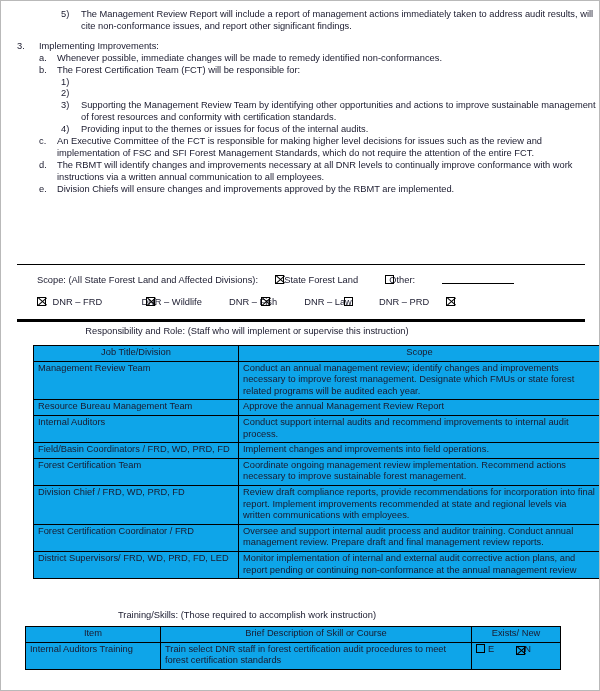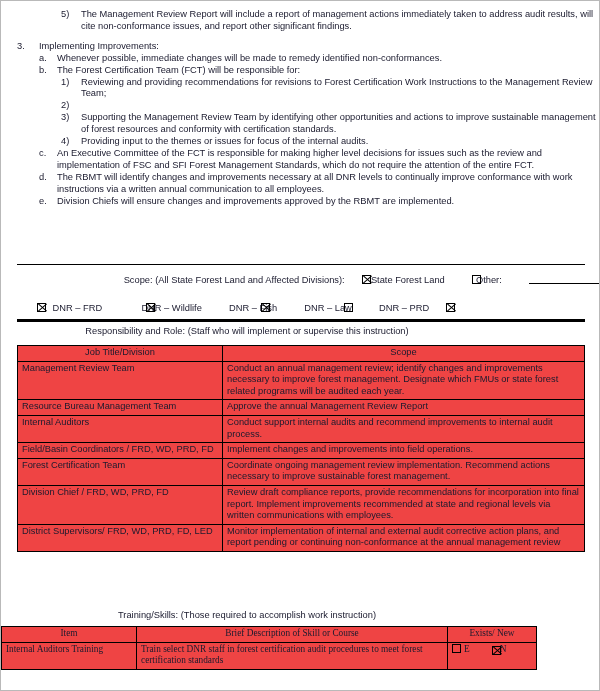--- a/index.html
+++ b/index.html
@@ -76,25 +76,24 @@
     position: absolute;
     left: 0;
     top: 272px;
     width: 600px;
     font-size: 9.3px;
     line-height: 14px;
   }
   .scope-line1 {
     padding-left: 36px;
     white-space: nowrap;
-    text-align: right;
   }
   .scope-line2 {
     padding-left: 36px;
-    margin-top: 14px;
+    margin-top: 8px;
     white-space: nowrap;
   }
   .cb {
     display: inline-block;
     width: 9px;
     height: 9px;
     border: 1px solid #000;
     box-sizing: border-box;
     position: relative;
     vertical-align: -1px;
@@ -137,35 +136,36 @@
     width: 492px;
     text-align: center;
     font-size: 9.3px;
   }
 
   
   table.grid {
     position: absolute;
     border-collapse: collapse;
     font-size: 9.3px;
-    background: #ef4444;
+    background: #0ea5e9;
+    margin-left: 16px;
   }
   table.grid td, table.grid th {
     border: 1px solid #000;
     padding: 1px 4px 2px 4px;
     vertical-align: top;
     font-weight: normal;
     line-height: 11.6px;
   }
   table.grid th { text-align: center; }
 
   #resp-table { left: 16px; top: 344px; width: 568px; }
   #resp-table td.c1, #resp-table th.c1 { width: 196px; }
 
-  #train-table { left: 0; top: 625px; width: 536px; font-family: Liberation Serif, serif; }
+  #train-table { left: 8px; top: 625px; width: 536px; }
   #train-table td.t1, #train-table th.t1 { width: 126px; }
   #train-table td.t3, #train-table th.t3 { width: 80px; }
   .en-cell { white-space: nowrap; }
   .en-cell .cb { margin-right: 3px; }
   .en-gap { display: inline-block; width: 22px; }
 </style>
 </head>
 <body>
 
 <div id="page">
@@ -183,21 +183,20 @@
       <div class="row lvl-alpha">
         <span class="marker">a.</span>
         <span class="txt">Whenever possible, immediate changes will be made to remedy identified non-conformances.</span>
       </div>
       <div class="row lvl-alpha">
         <span class="marker">b.</span>
         <span class="txt">The Forest Certification Team (FCT) will be responsible for:</span>
       </div>
       <div class="row lvl-paren">
         <span class="marker">1)</span>
-        <span class="txt">Reviewing and providing recommendations for revisions to Forest Certification Work Instructions to the Management Review Team;</span>
       </div>
       <div class="row lvl-paren">
         <span class="marker">2)</span>
       </div>
       <div class="row lvl-paren">
         <span class="marker">3)</span>
         <span class="txt">Supporting the Management Review Team by identifying other opportunities and actions to improve sustainable management of forest resources and conformity with certification standards.</span>
       </div>
       <div class="row lvl-paren">
         <span class="marker">4)</span>
@@ -273,20 +272,24 @@
           <td class="c1">Field/Basin Coordinators / FRD, WD, PRD, FD</td>
           <td>Implement changes and improvements into field operations.</td>
         </tr>
         <tr>
           <td class="c1">Forest Certification Team</td>
           <td>Coordinate ongoing management review implementation. Recommend actions necessary to improve sustainable forest management.</td>
         </tr>
         <tr>
           <td class="c1">Division Chief / FRD, WD, PRD, FD</td>
           <td>Review draft compliance reports, provide recommendations for incorporation into final report. Implement improvements recommended at state and regional levels via written communications with employees.</td>
+        </tr>
+        <tr>
+          <td class="c1">Forest Certification Coordinator / FRD</td>
+          <td>Oversee and support internal audit process and auditor training. Conduct annual management review. Prepare draft and final management review reports.</td>
         </tr>
         <tr>
           <td class="c1">District Supervisors/ FRD, WD, PRD, FD, LED</td>
           <td>Monitor implementation of internal and external audit corrective action plans, and report pending or continuing non-conformance at the annual management review</td>
         </tr>
       </tbody>
   </table>
 
   <div class="caption" style="top:609px;">Training/Skills: (Those required to accomplish work instruction)</div>
 

